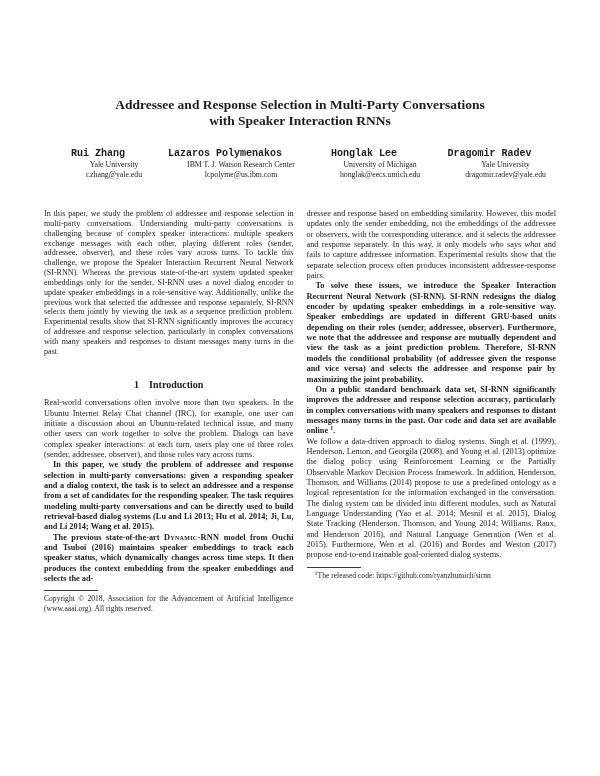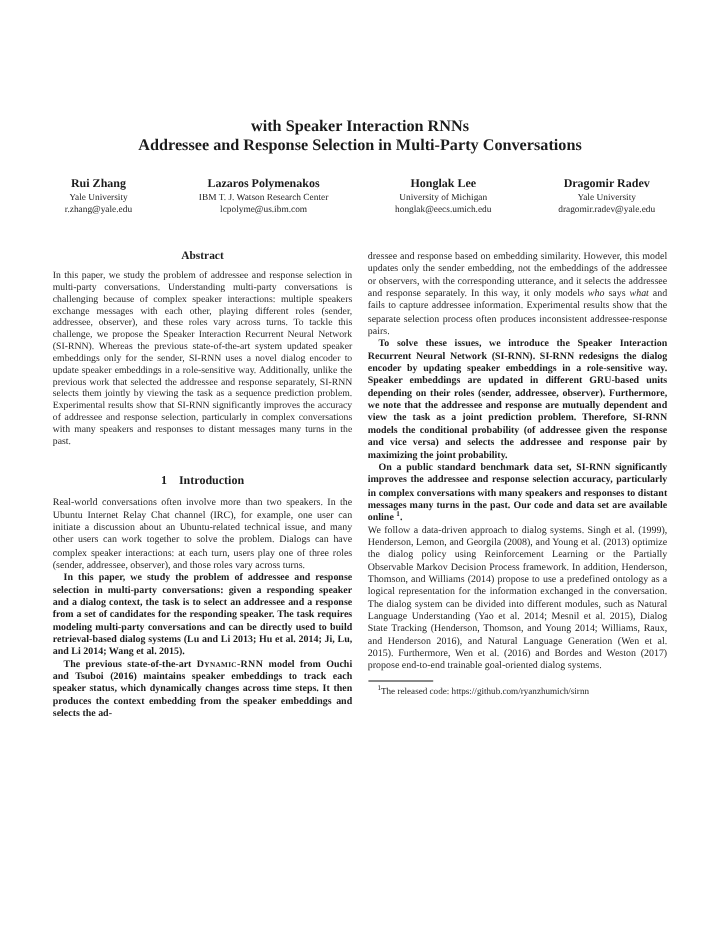--- a/index.html
+++ b/index.html
@@ -30,24 +30,26 @@
     display: flex;
     justify-content: space-between;
     align-items: flex-start;
     margin: 20px 10px 0 10px;
   }
   .author { text-align: center; }
   .author .name {
     font-size: 10px;
     line-height: 12px;
     font-weight: bold;
+    font-family: Liberation Mono, monospace;
   }
   .author .affil, .author .email {
     font-size: 7.8px;
     line-height: 9.5px;
+    margin-left: 32px;
   }
   .cols {
     display: flex;
     gap: 13px;
     margin-top: 30px;
   }
   .col { flex: 1; min-width: 0; }
   .abstract-heading {
     text-align: center;
     font-size: 9.5px;
@@ -91,22 +93,22 @@
     text-align: justify;
   }
   .footnote-text.marker-indent { text-indent: 8px; text-align: left; }
 </style>
 </head>
 <body>
 
 <div class="page">
 
   <div class="title">
+    <div>Addressee and Response Selection in Multi-Party Conversations</div>
     <div>with Speaker Interaction RNNs</div>
-    <div>Addressee and Response Selection in Multi-Party Conversations</div>
   </div>
 
   <div class="authors">
     <div class="author">
       <div class="name">Rui Zhang</div>
       <div class="affil">Yale University</div>
       <div class="email">r.zhang@yale.edu</div>
     </div>
     <div class="author">
       <div class="name">Lazaros Polymenakos</div>
@@ -121,29 +123,32 @@
     <div class="author">
       <div class="name">Dragomir Radev</div>
       <div class="affil">Yale University</div>
       <div class="email">dragomir.radev@yale.edu</div>
     </div>
   </div>
 
   <div class="cols">
 
     <div class="col col-left">
-      <div class="abstract-heading">Abstract</div>
       <p class="abstract-text">In this paper, we study the problem of addressee and response selection in multi-party conversations. Understanding multi-party conversations is challenging because of complex speaker interactions: multiple speakers exchange messages with each other, playing different roles (sender, addressee, observer), and these roles vary across turns. To tackle this challenge, we propose the Speaker Interaction Recurrent Neural Network (SI-RNN). Whereas the previous state-of-the-art system updated speaker embeddings only for the sender, SI-RNN uses a novel dialog encoder to update speaker embeddings in a role-sensitive way. Additionally, unlike the previous work that selected the addressee and response separately, SI-RNN selects them jointly by viewing the task as a sequence prediction problem. Experimental results show that SI-RNN significantly improves the accuracy of addressee and response selection, particularly in complex conversations with many speakers and responses to distant messages many turns in the past.</p>
 
       <h2 class="sec"><span>1</span> <span>Introduction</span></h2>
 
       <p class="body">Real-world conversations often involve more than two speakers. In the Ubuntu Internet Relay Chat channel (IRC), for example, one user can initiate a discussion about an Ubuntu-related technical issue, and many other users can work together to solve the problem. Dialogs can have complex speaker interactions: at each turn, users play one of three roles (sender, addressee, observer), and those roles vary across turns.</p>
       <p class="body ind">In this paper, we study the problem of addressee and response selection in multi-party conversations: given a responding speaker and a dialog context, the task is to select an addressee and a response from a set of candidates for the responding speaker. The task requires modeling multi-party conversations and can be directly used to build retrieval-based dialog systems (Lu and Li 2013; Hu et al. 2014; Ji, Lu, and Li 2014; Wang et al. 2015).</p>
       <p class="body ind">The previous state-of-the-art <span class="sc">Dynamic-RNN</span> model from Ouchi and Tsuboi (2016) maintains speaker embeddings to track each speaker status, which dynamically changes across time steps. It then produces the context embedding from the speaker embeddings and selects the ad-</p>
 
+      <div class="footnote">
+        <div class="footnote-rule"></div>
+        <p class="footnote-text">Copyright © 2018, Association for the Advancement of Artificial Intelligence (www.aaai.org). All rights reserved.</p>
+      </div>
     </div>
 
     <div class="col col-right">
       <p class="body">dressee and response based on embedding similarity. However, this model updates only the sender embedding, not the embeddings of the addressee or observers, with the corresponding utterance, and it selects the addressee and response separately. In this way, it only models <span style="font-style: italic;">who</span> says <span style="font-style: italic;">what</span> and fails to capture addressee information. Experimental results show that the separate selection process often produces inconsistent addressee-response pairs.</p>
       <p class="body ind">To solve these issues, we introduce the Speaker Interaction Recurrent Neural Network (SI-RNN). SI-RNN redesigns the dialog encoder by updating speaker embeddings in a role-sensitive way. Speaker embeddings are updated in different GRU-based units depending on their roles (sender, addressee, observer). Furthermore, we note that the addressee and response are mutually dependent and view the task as a joint prediction problem. Therefore, SI-RNN models the conditional probability (of addressee given the response and vice versa) and selects the addressee and response pair by maximizing the joint probability.</p>
       <p class="body ind">On a public standard benchmark data set, SI-RNN significantly improves the addressee and response selection accuracy, particularly in complex conversations with many speakers and responses to distant messages many turns in the past. Our code and data set are available online <sup>1</sup>.</p>
 
 
       <p class="body">We follow a data-driven approach to dialog systems. Singh et al. (1999), Henderson, Lemon, and Georgila (2008), and Young et al. (2013) optimize the dialog policy using Reinforcement Learning or the Partially Observable Markov Decision Process framework. In addition, Henderson, Thomson, and Williams (2014) propose to use a predefined ontology as a logical representation for the information exchanged in the conversation. The dialog system can be divided into different modules, such as Natural Language Understanding (Yao et al. 2014; Mesnil et al. 2015), Dialog State Tracking (Henderson, Thomson, and Young 2014; Williams, Raux, and Henderson 2016), and Natural Language Generation (Wen et al. 2015). Furthermore, Wen et al. (2016) and Bordes and Weston (2017) propose end-to-end trainable goal-oriented dialog systems.</p>
 

